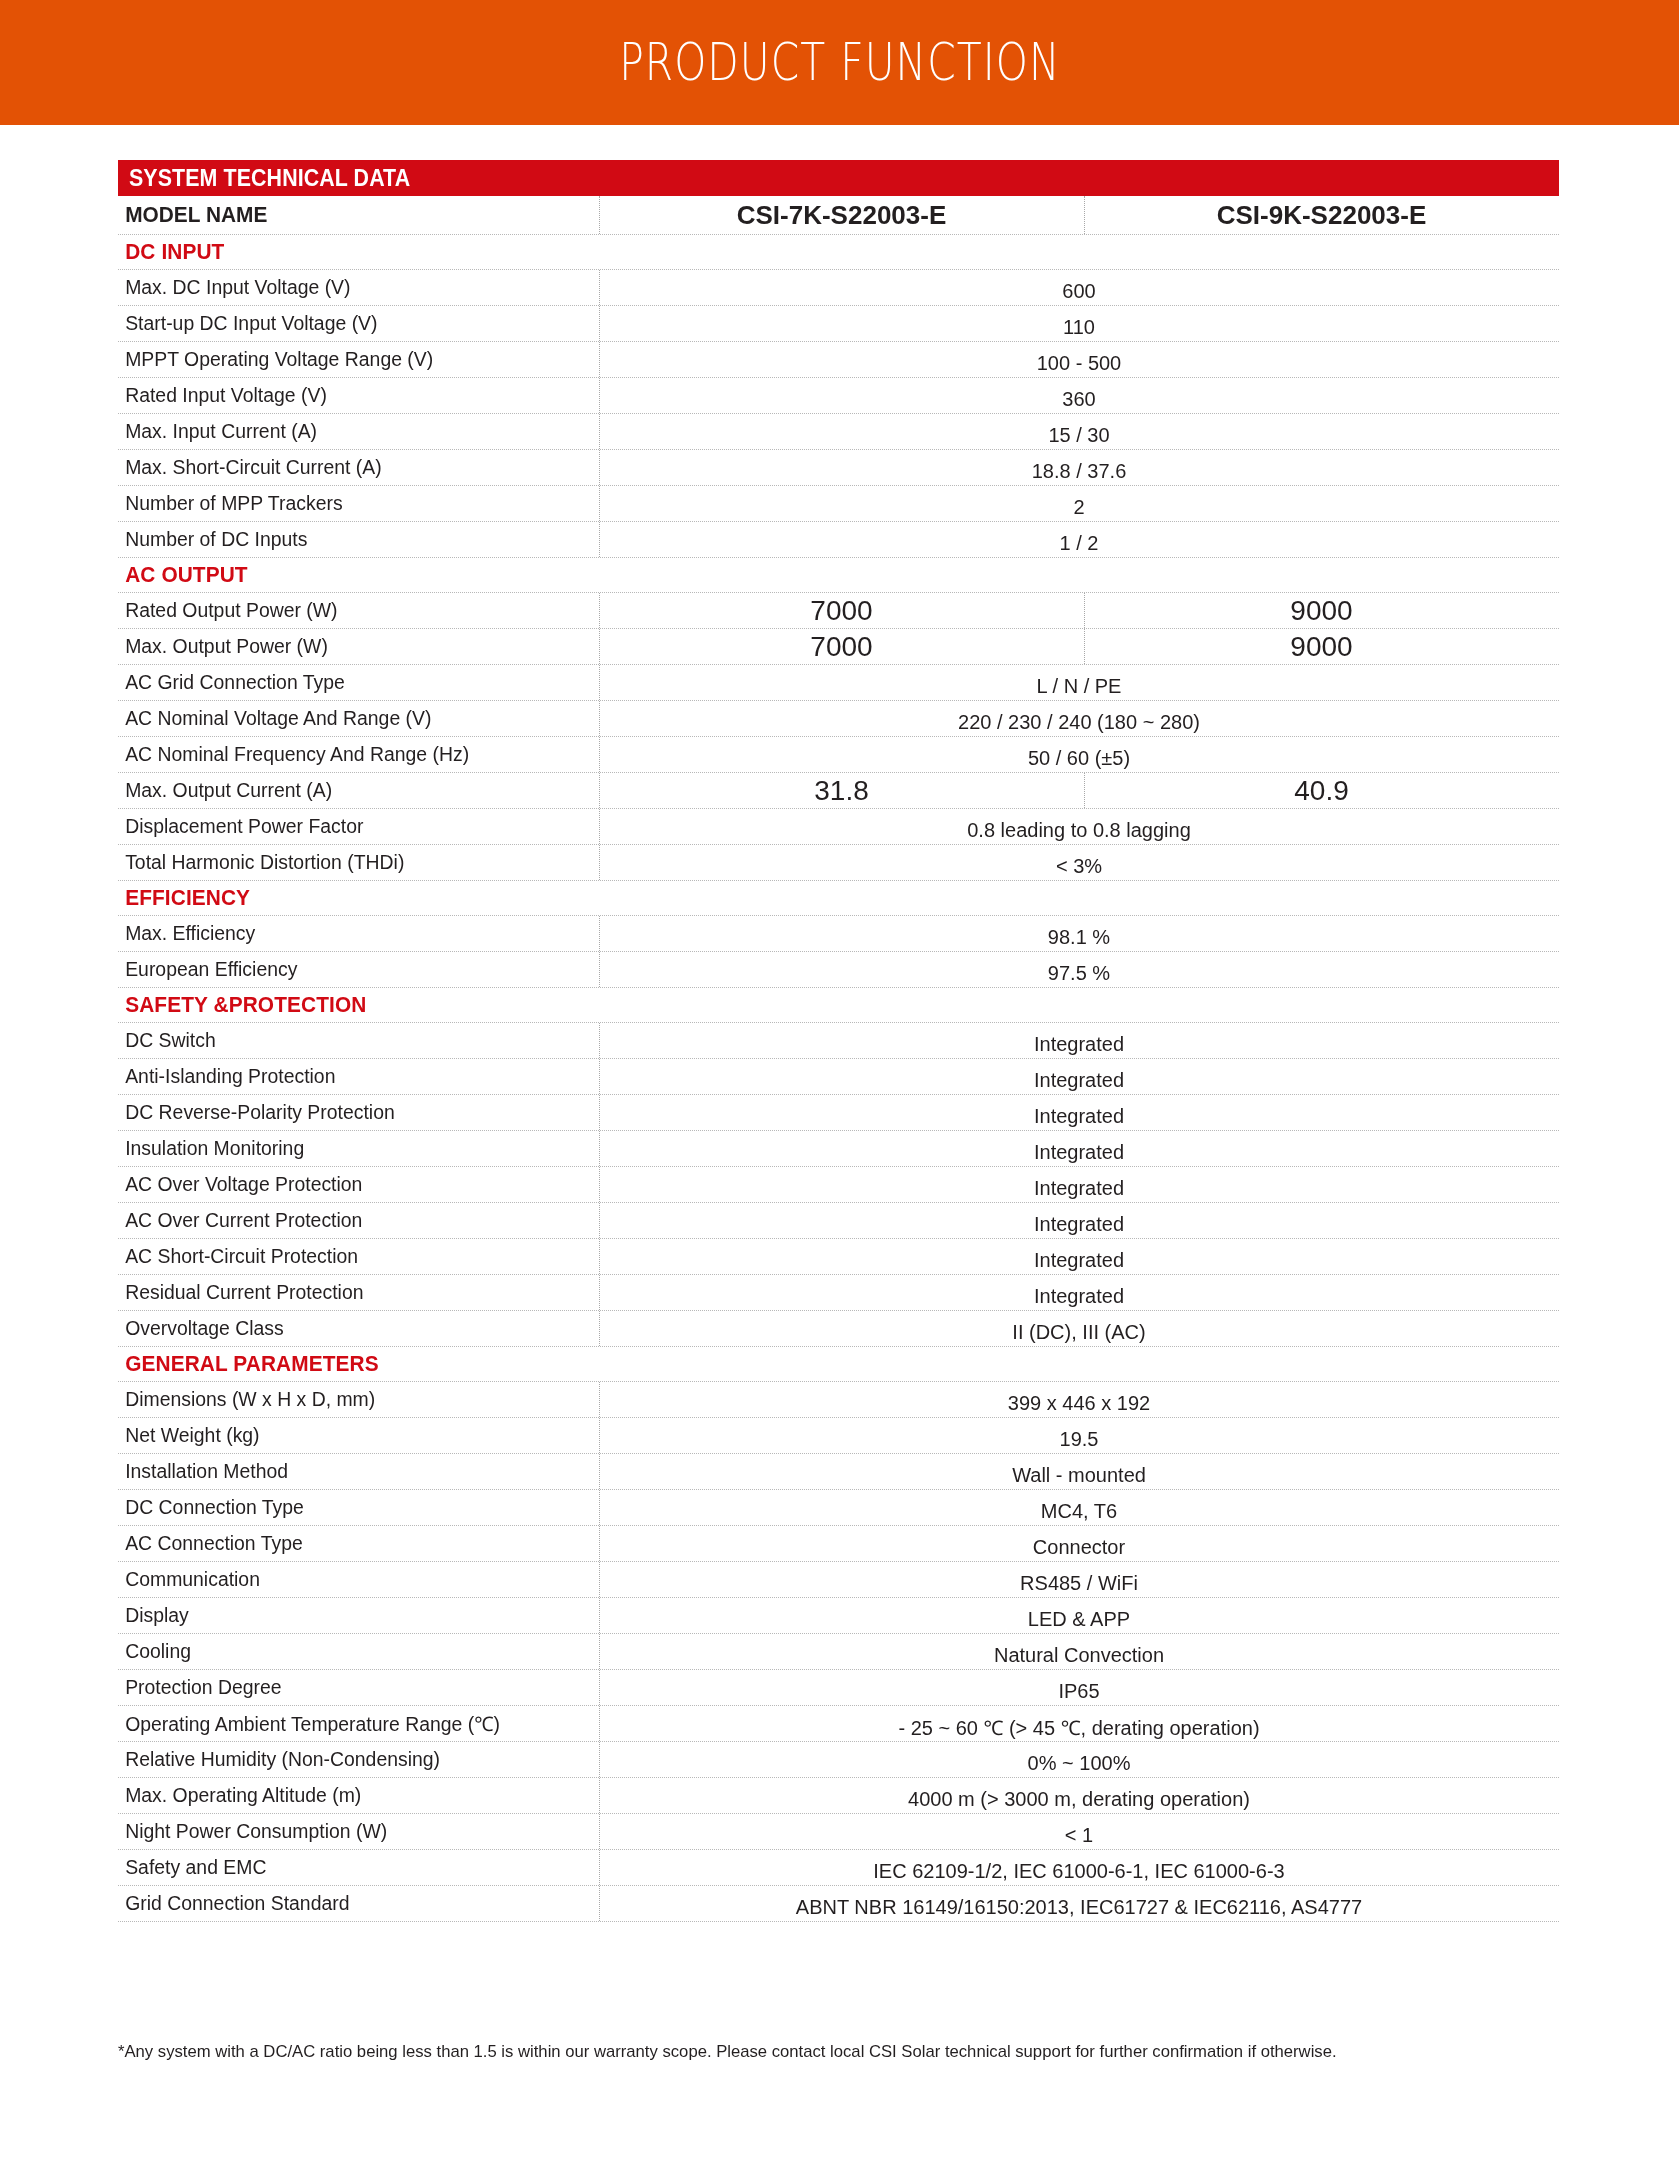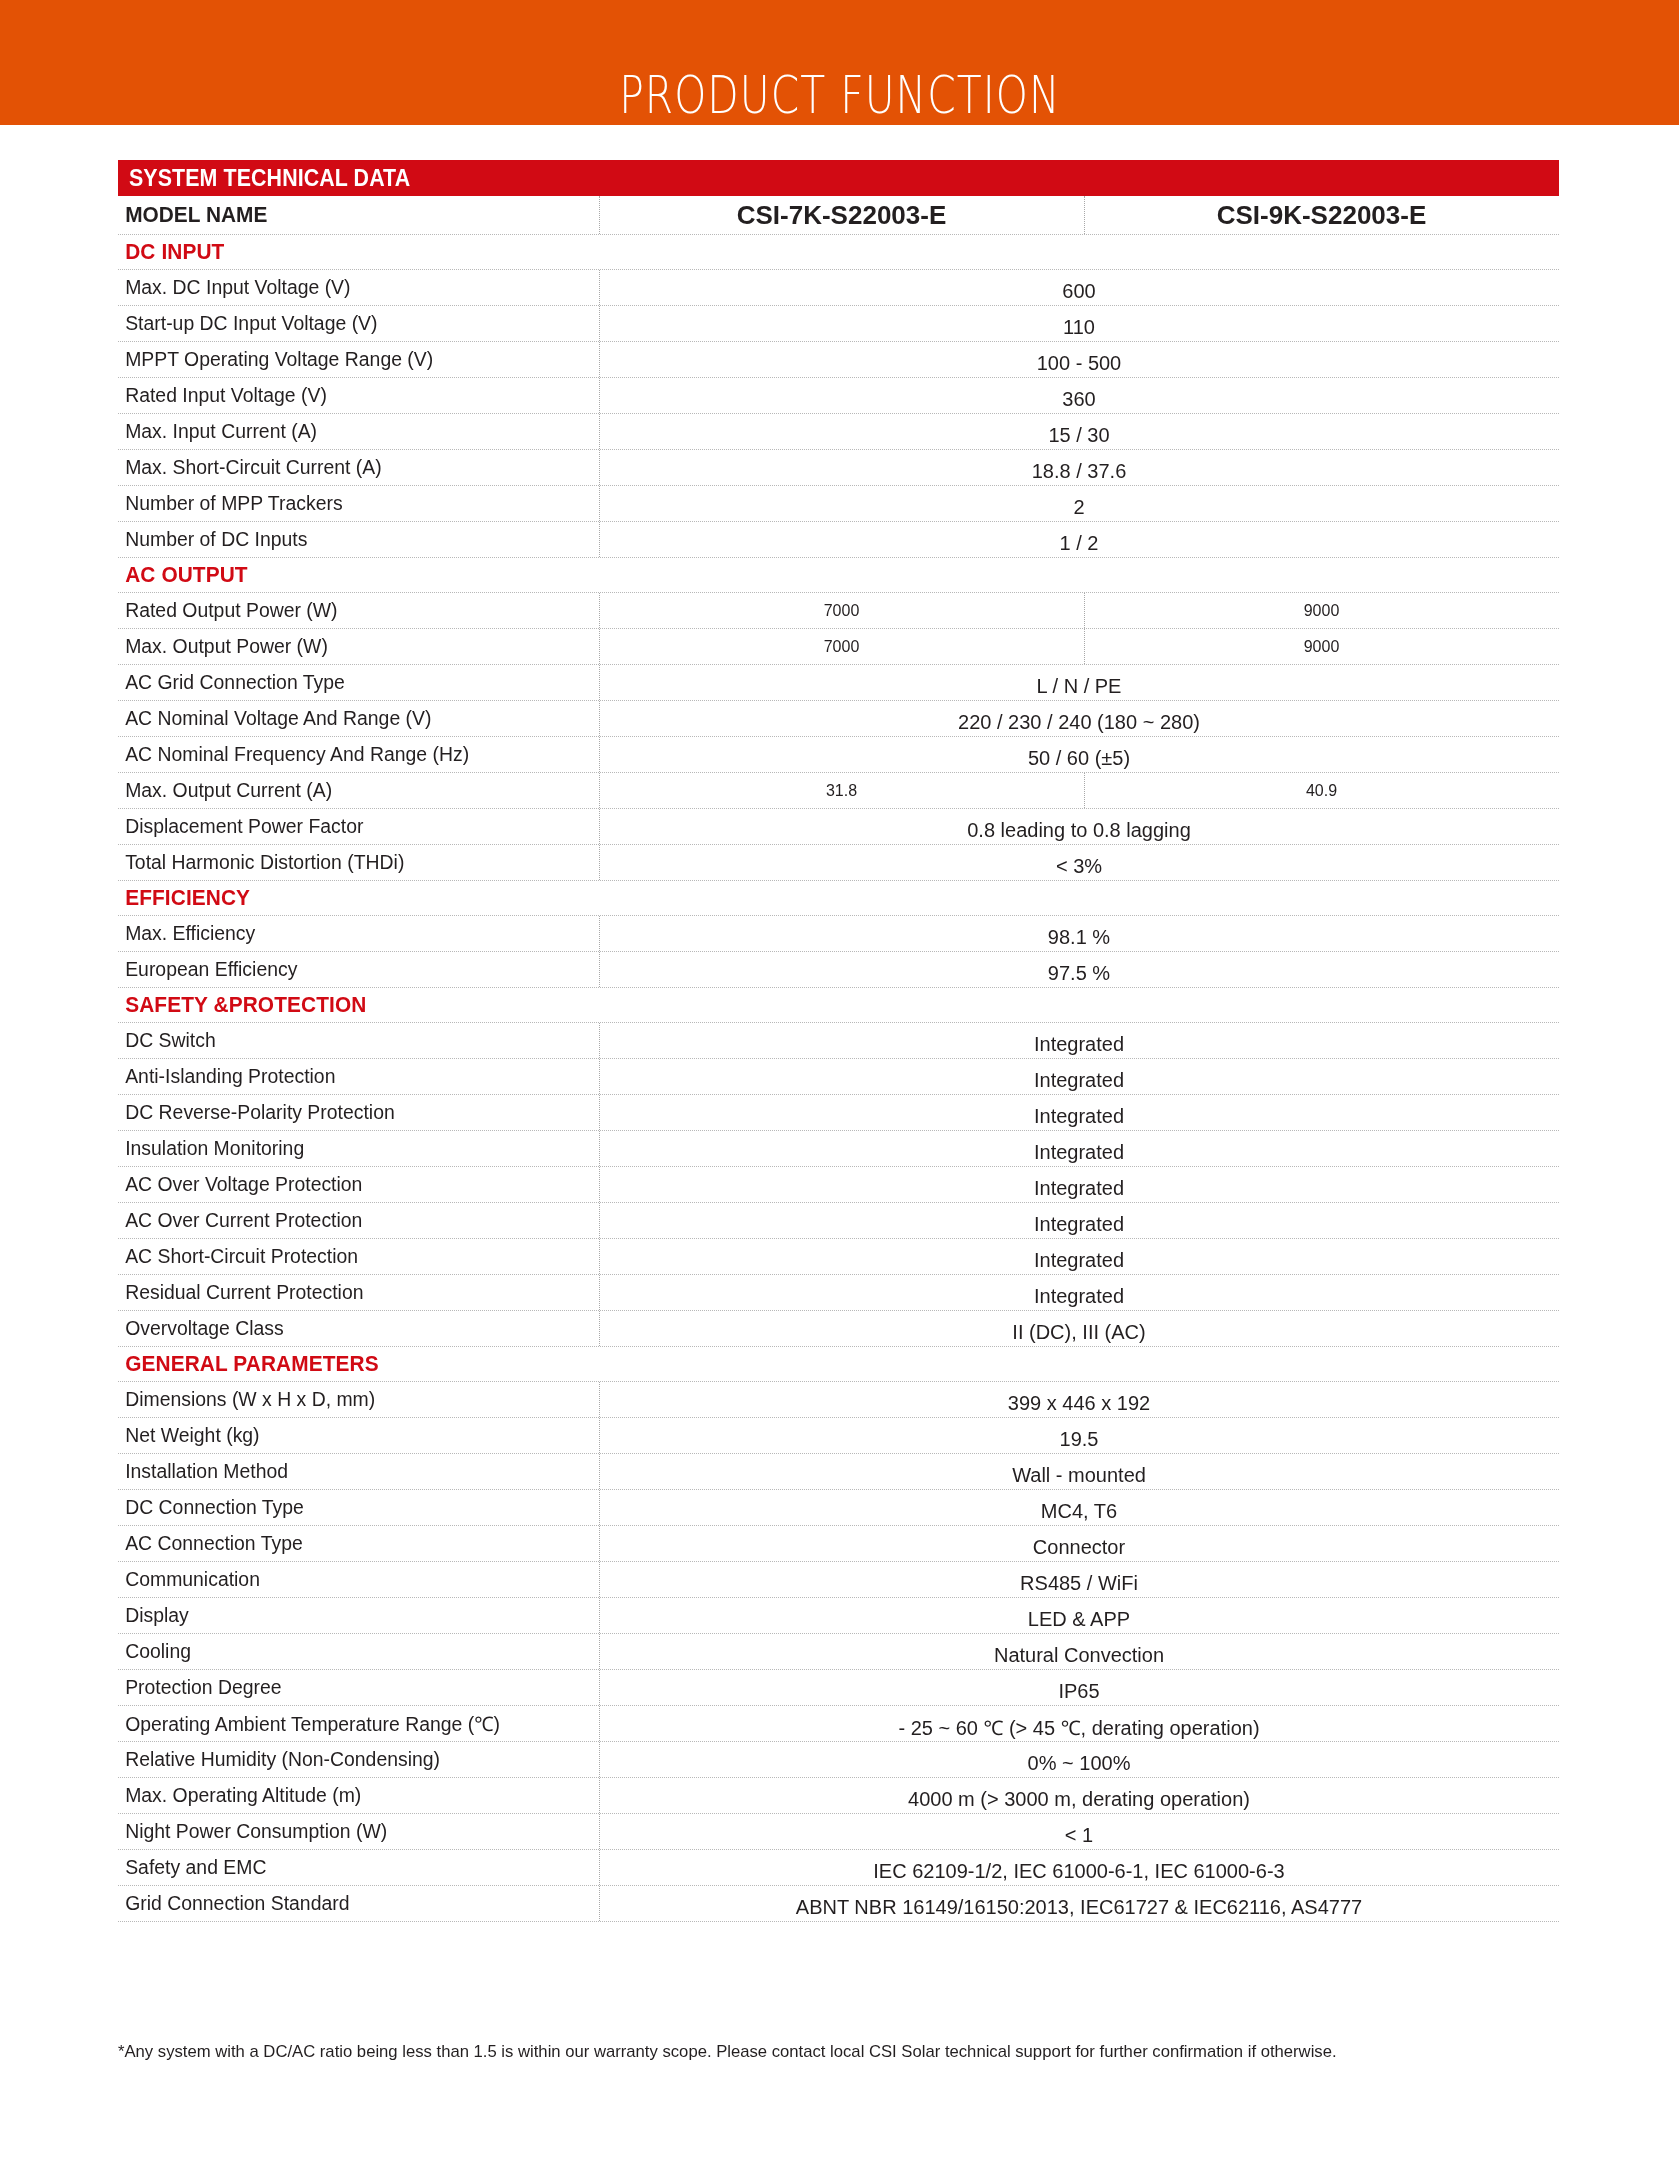--- a/index.html
+++ b/index.html
@@ -20,21 +20,21 @@
   }
 
   
   .banner {
     position: absolute;
     left: 0; top: 0;
     width: 1679px;
     height: 125px;
     background: #E35205;
     display: flex;
-    align-items: flex-end;
+    align-items: center;
     justify-content: center;
   }
   .banner-title {
     color: #ffffff;
     font-size: 51px;
     font-weight: 300;
     letter-spacing: 1.3px;
     font-family: "DejaVu Sans", sans-serif;
     transform: scaleX(0.80);
     white-space: nowrap;
@@ -120,21 +120,21 @@
     text-align: center;
     font-size: 20px;
     color: #231f20;
     white-space: nowrap;
     margin-top: 8px;
   }
   
   .val-a, .val-b {
     flex: 0 0 485px;
     text-align: center;
-    font-size: 16px;
+    font-size: 28px;
     color: #231f20;
     white-space: nowrap;
   }
   .val-b { flex: 0 0 475px; }
   .val-a.model, .val-b.model {
     font-weight: bold;
     font-size: 26px;
   }
 
   

